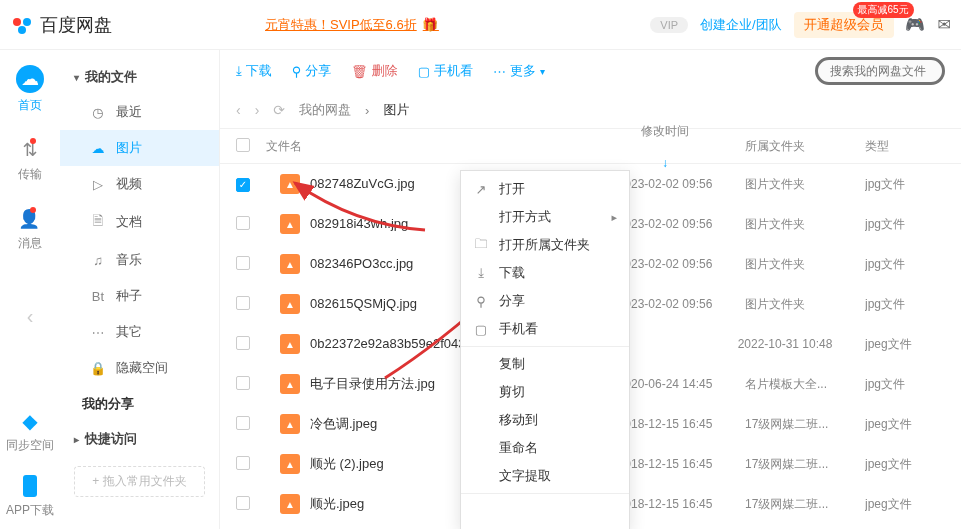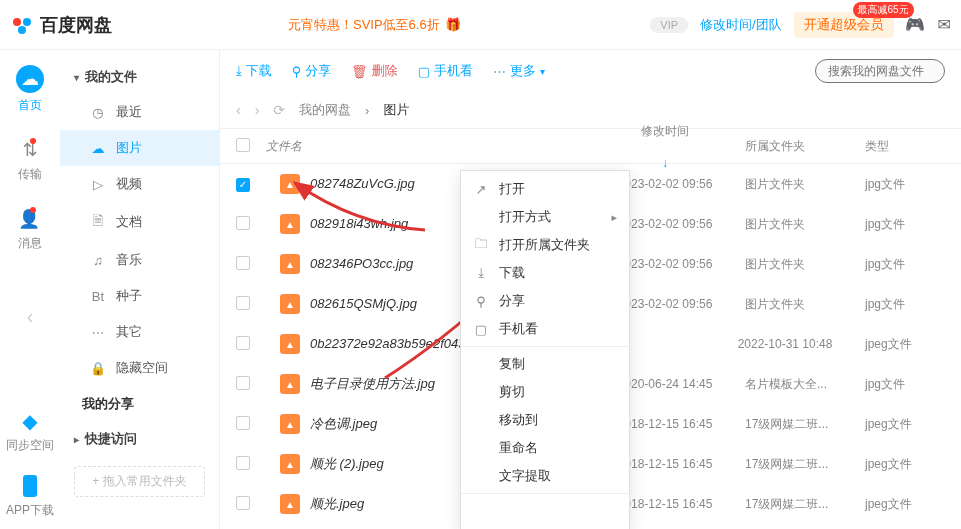--- a/index.html
+++ b/index.html
@@ -1,22 +1,22 @@
 <!DOCTYPE html>
 <html><head>
 <meta charset="utf-8">
 <style>
 * { margin: 0; padding: 0; box-sizing: border-box; font-family: "Microsoft YaHei", -apple-system, sans-serif; }
 body { background: #fff; font-size: 13px; color: #333; width: 961px; height: 529px; overflow: hidden; position: relative; }
 
 .top-bar { height: 50px; display: flex; align-items: center; padding: 0 10px; border-bottom: 1px solid #f0f0f0; }
 .logo-area { display: flex; align-items: center; gap: 6px; width: 215px; }
 .logo-icon { width: 24px; height: 24px; }
-.logo-text { font-size: 18px; font-weight: bold; color: #2a2a2a; }
-.promo { color: #ff6a00; font-size: 13px; margin-left: 63px; }
+.logo-text { font-size: 18px; font-weight: normal; color: #2a2a2a; }
+.promo { color: #ff6a00; font-size: 13px; margin-left: 40px; text-decoration: underline; }
 .promo .gift { margin-left: 6px; }
 .top-right { margin-left: auto; display: flex; align-items: center; gap: 12px; font-size: 13px; }
 .vip-badge { background: #f0f0f0; color: #aaa; border-radius: 10px; padding: 2px 10px; font-size: 11px; }
 .link-enterprise { color: #06a7ff; }
 .btn-svip { background: #fff3e0; color: #ff6a00; border: none; padding: 4px 10px; border-radius: 4px; position: relative; }
 .svip-tag { position: absolute; top: -10px; right: -20px; background: #ff3b30; color: #fff; font-size: 10px; padding: 1px 5px; border-radius: 8px; }
 .top-ico { color: #ff9800; font-size: 16px; }
 .mail-ico { color: #666; font-size: 16px; }
 
 .main { display: flex; height: calc(100% - 50px); }
@@ -40,30 +40,30 @@
 .sb-ico { width: 16px; display: inline-flex; justify-content: center; color: #888; }
 .sb-item.active .sb-ico { color: #06a7ff; }
 .sb-add { margin: 10px 14px; padding: 6px; border: 1px dashed #ddd; color: #bbb; text-align: center; border-radius: 4px; font-size: 12px; }
 
 .content { flex: 1; display: flex; flex-direction: column; overflow: hidden; }
 
 .toolbar { height: 42px; display: flex; align-items: center; padding: 0 16px; gap: 20px; font-size: 13px; }
 .tb-btn { display: flex; align-items: center; gap: 4px; color: #06a7ff; cursor: pointer; }
 .tb-btn.danger { color: #e05a5a; }
 .tb-more { color: #06a7ff; }
-.search-box { margin-left: auto; border: 1px solid #737373; border-radius: 14px; padding: 4px 12px; font-size: 12px; color: #bbb; width: 130px; background: #fafafa; }
+.search-box { margin-left: auto; border: 3px solid #737373; border-radius: 14px; padding: 4px 12px; font-size: 12px; color: #bbb; width: 130px; background: #fafafa; }
 
 .nav-row { height: 36px; display: flex; align-items: center; padding: 0 16px; gap: 14px; color: #888; font-size: 13px; }
 .nav-arrow { color: #bbb; font-size: 14px; cursor: pointer; }
 .crumb { color: #888; }
 .crumb.current { color: #333; }
 
 .table-head { height: 36px; display: flex; align-items: center; padding: 0 16px; border-top: 1px solid #f0f0f0; border-bottom: 1px solid #f0f0f0; color: #888; font-size: 12px; }
 .col-check { width: 30px; }
-.col-name { flex: 1; font-style: italic; }
+.col-name { flex: 1; }
 .col-time { width: 160px; display:flex; align-items:center; gap:16px;flex-direction:column;}
 .col-folder { width: 120px; }
 .col-type { width: 80px; }
 .sort-arrow { color: #06a7ff; font-size: 12px; }
 
 .rows { overflow-y: auto; }
 .row { height: 40px; display: flex; align-items: center; padding: 0 16px; font-size: 13px; color: #333; }
 .chk { width: 14px; height: 14px; border: 1px solid #ccc; border-radius: 2px; display: inline-flex; align-items: center; justify-content: center; font-size: 10px; color: #fff; }
 .chk.on { background: #06a7ff; border-color: #06a7ff; }
 .file-ico { width: 20px; height: 20px; background: #ff8a3d; border-radius: 3px; margin: 0 10px 0 14px; display: inline-flex; align-items: center; justify-content: center; color: #fff; font-size: 10px; }
@@ -87,21 +87,21 @@
     <svg class="logo-icon" viewBox="0 0 24 24">
         <circle cx="7" cy="9" r="4" fill="#ff3b30"></circle>
         <circle cx="17" cy="9" r="4" fill="#06a7ff"></circle>
         <circle cx="12" cy="17" r="4" fill="#06a7ff"></circle>
       </svg>
     <span class="logo-text">百度网盘</span>
   </div>
   <span class="promo"><span>元宵特惠！SVIP低至6.6折</span><span class="gift">🎁</span></span>
   <div class="top-right">
     <span class="vip-badge">VIP</span>
-    <span class="link-enterprise">修改时间/团队</span>
+    <span class="link-enterprise">创建企业/团队</span>
     <button class="btn-svip">
       <span>开通超级会员</span>
       <span class="svip-tag">最高减65元</span>
     </button>
     <span class="top-ico">🎮</span>
     <span class="mail-ico">✉</span>
   </div>
 </div>
 
 <div class="main">

